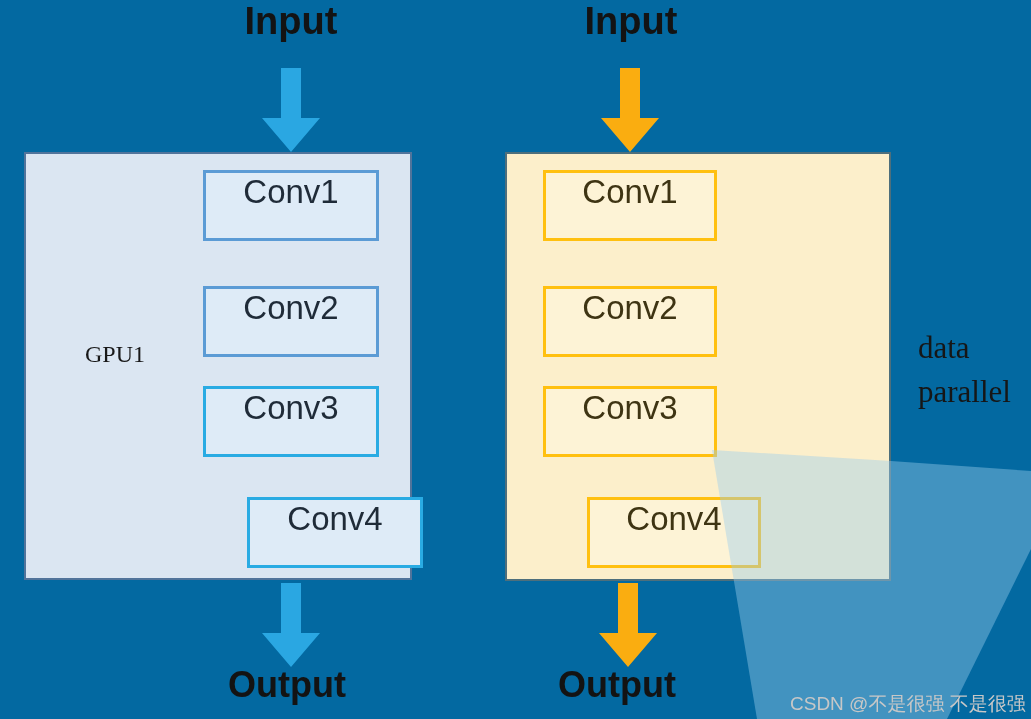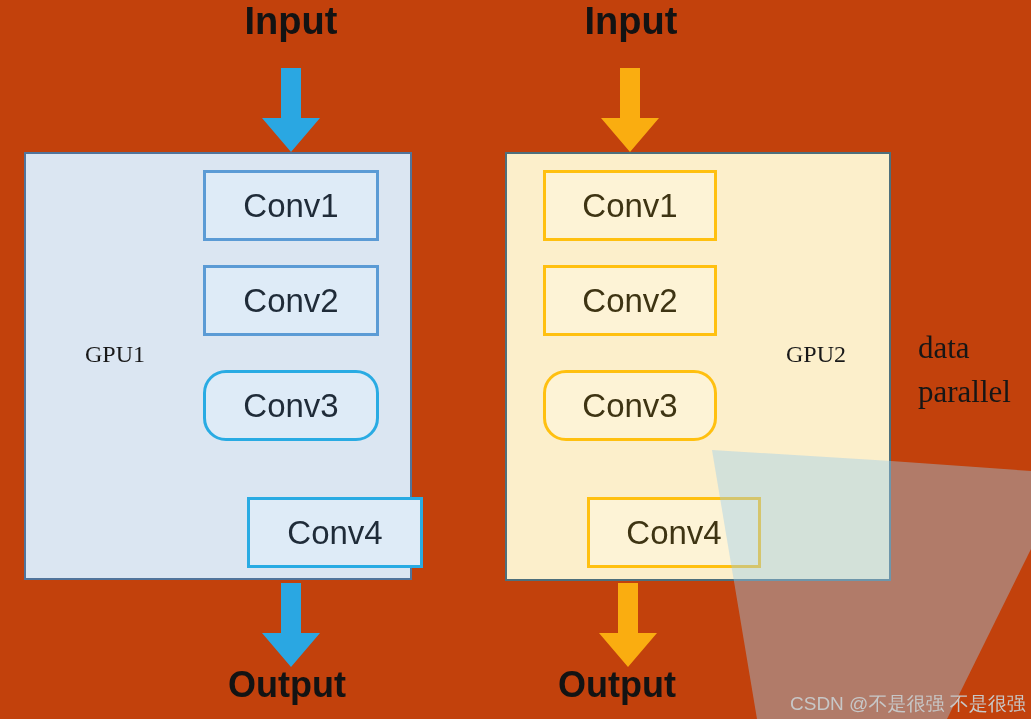--- a/index.html
+++ b/index.html
@@ -3,21 +3,21 @@
 <meta charset="utf-8">
 <style>
   * { margin: 0; padding: 0; box-sizing: border-box; }
   html, body { background: #ffffff; }
   body { font-family: "Liberation Sans", sans-serif; }
 
   .canvas {
     position: relative;
     width: 1031px;
     height: 719px;
-    background: #c2410c;
+    background: #0369a1;
     overflow: hidden;
   }
 
   .io-label {
     position: absolute;
     width: 220px;
     text-align: center;
     font-family: "Liberation Sans", sans-serif;
     font-weight: 700;
     color: #131313;
@@ -44,31 +44,30 @@
     white-space: nowrap;
     margin-left: 28px;
   }
 
   .conv {
     position: absolute;
     width: 176px;
     height: 71px;
     border: 3px solid;
     display: flex;
-    align-items: center;
     justify-content: center;
     font-family: "Liberation Sans", sans-serif;
     font-size: 33px;
   }
   .col-left  .conv { color: #1f2b38; }
   .col-right .conv { color: #3e3413; width: 174px; }
 
   .conv-row-0 { top: 16px; }
-  .conv-row-1 { top: 111px; }
-  .conv-row-2 { top: 216px; border-radius: 23px; }
+  .conv-row-1 { top: 132px; }
+  .conv-row-2 { top: 232px; }
   .conv-row-3 { top: 343px; margin-left: 44px; }
   .col-left  .conv { left: 177px; }
   .col-right .conv { left: 36px; }
 
   .side-caption {
     position: absolute;
     left: 918px;
     top: 326px;
     width: 120px;
     font-family: "Liberation Serif", serif;
@@ -132,21 +131,20 @@
 
   <div class="io-label output-label" style="left:177px;">Output</div>
 
   <div class="io-label input-label" style="left:521px;">Input</div>
 
   <svg class="arrow" style="left:601px; top:68px;" width="58" height="84" viewBox="0 0 58 84">
     <polygon points="19,0 39,0 39,50 58,50 29,84 0,50 19,50" style="fill: rgb(250, 173, 16);"></polygon>
   </svg>
 
   <div class="gpu-box col-right" style="left: 505px; width: 386px; height: 429px; background: rgb(252, 239, 203); border-color: rgb(78, 111, 124);">
-    <span class="gpu-label" style="left:251px; top:187px;">GPU2</span>
 
     <div class="conv conv-row-0" style="border-color: rgb(255, 192, 16); background: rgb(253, 243, 214);">
       <span>Conv1</span>
     </div>
     <div class="conv conv-row-1" style="border-color: rgb(255, 192, 16); background: rgb(253, 243, 214);">
       <span>Conv2</span>
     </div>
     <div class="conv conv-row-2" style="border-color: rgb(255, 192, 16); background: rgb(253, 243, 214);">
       <span>Conv3</span>
     </div>

